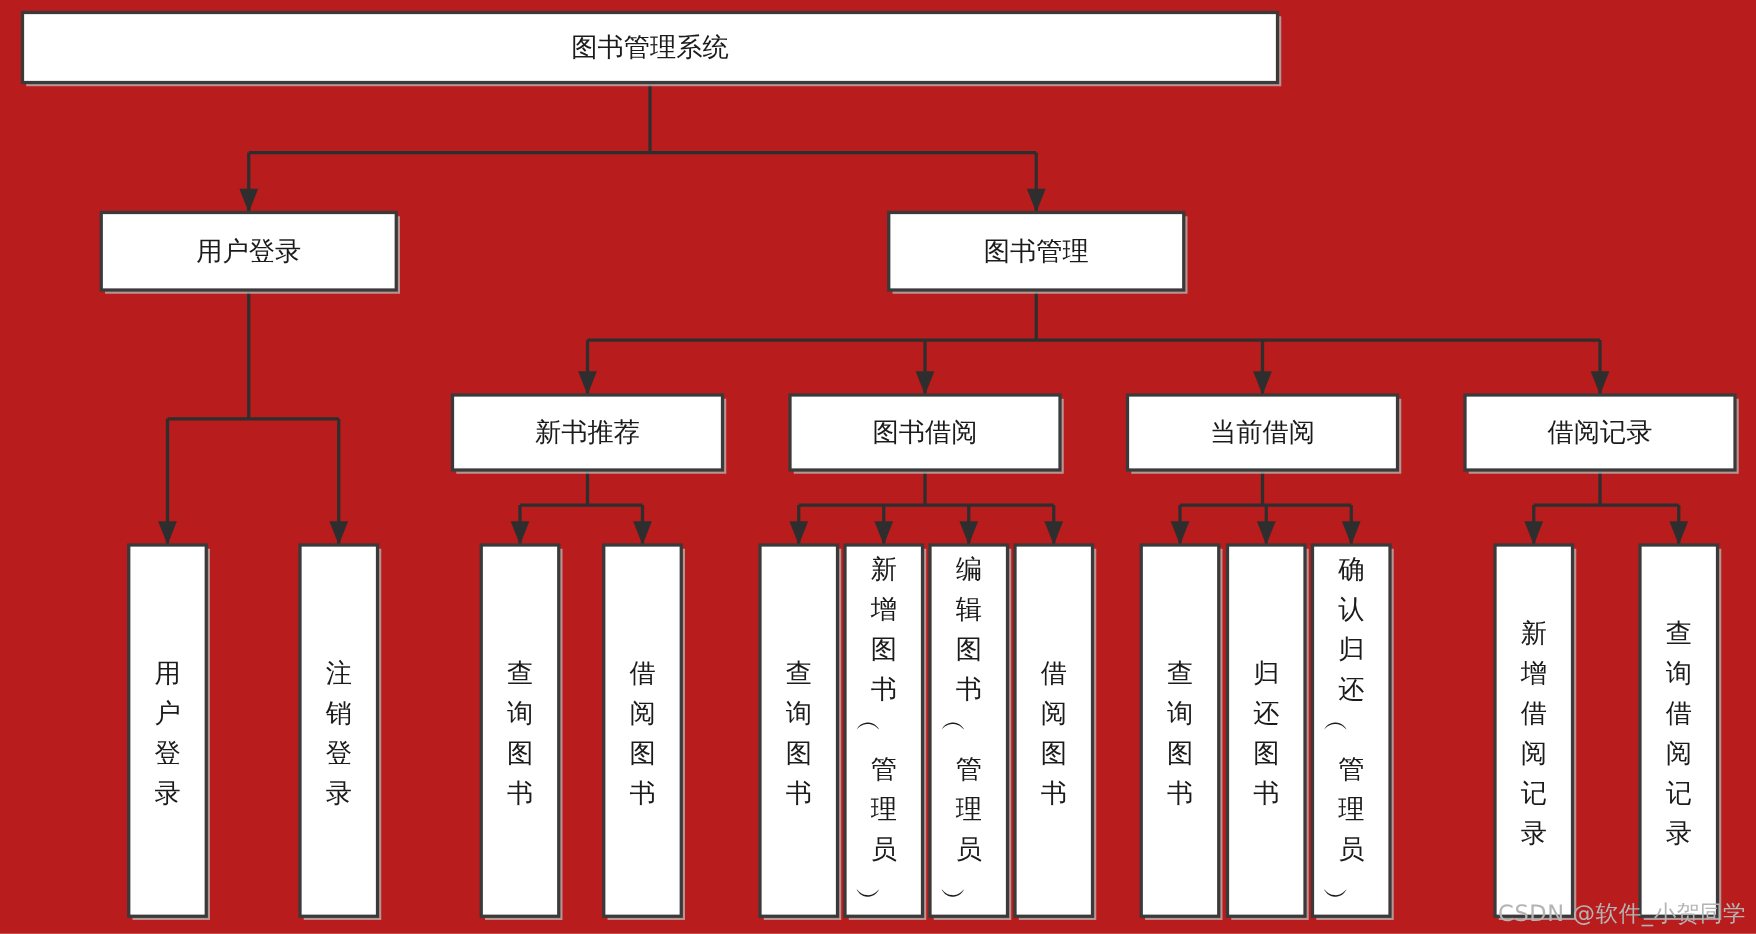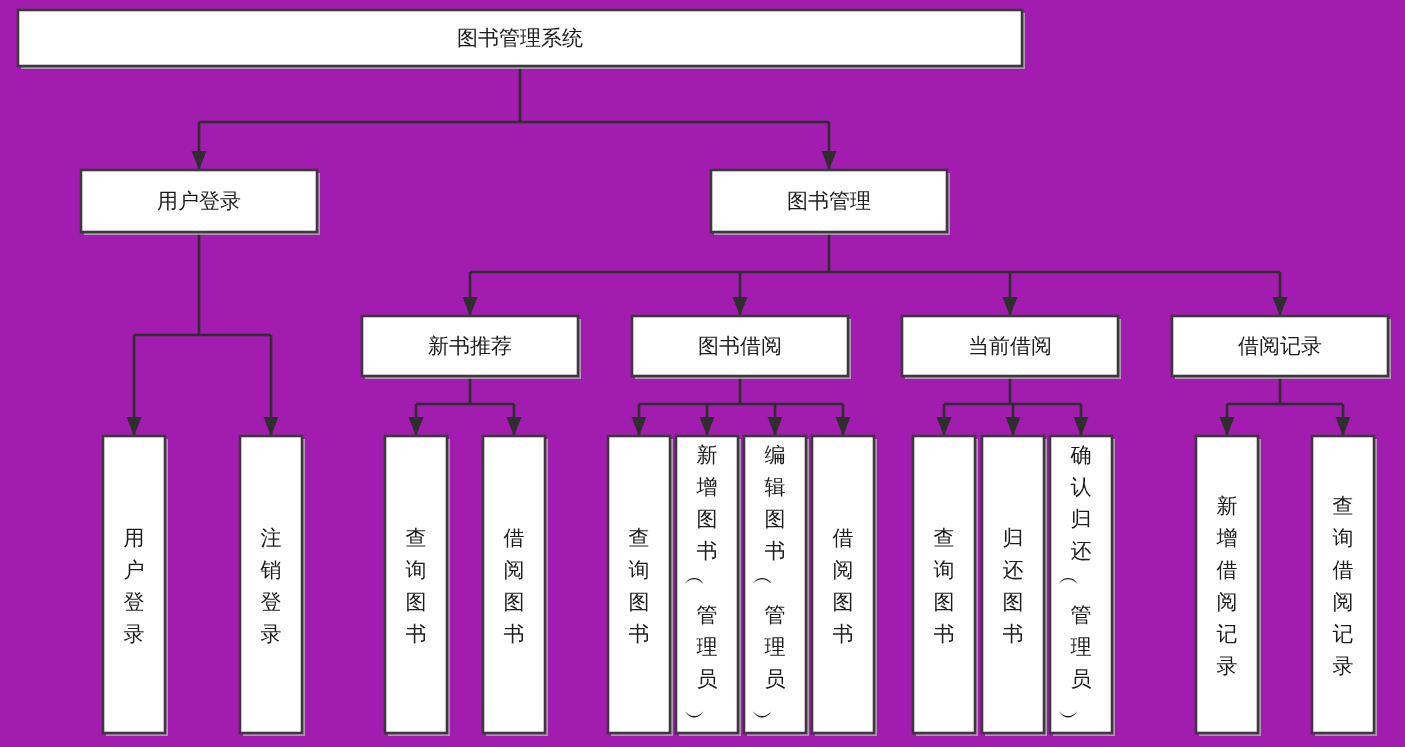--- a/index.html
+++ b/index.html
@@ -10,21 +10,21 @@
   body {
     width: 1405px;
     height: 747px;
     overflow: hidden;
     font-family: "DejaVu Sans", "Liberation Sans", sans-serif;
   }
   #diagram-root {
     position: relative;
     width: 1405px;
     height: 747px;
-    background: #a21caf;
+    background: #b91c1c;
   }
   svg.flow {
     position: absolute;
     top: 0;
     left: 0;
     width: 1405px;
     height: 747px;
   }
   .node-box {
     fill: #ffffff;
@@ -240,13 +240,14 @@
           <rect x="1196" y="436" width="62" height="297" class="node-box"></rect>
           <text x="1227" class="node-label-v"><tspan x="1227" y="513.46">新</tspan><tspan x="1227" y="545.46">增</tspan><tspan x="1227" y="577.46">借</tspan><tspan x="1227" y="609.46">阅</tspan><tspan x="1227" y="641.46">记</tspan><tspan x="1227" y="673.46">录</tspan></text>
         </g>
         <g>
           <rect x="1315" y="439" width="62" height="297" class="node-box-shadow"></rect>
           <rect x="1312" y="436" width="62" height="297" class="node-box"></rect>
           <text x="1343" class="node-label-v"><tspan x="1343" y="513.46">查</tspan><tspan x="1343" y="545.46">询</tspan><tspan x="1343" y="577.46">借</tspan><tspan x="1343" y="609.46">阅</tspan><tspan x="1343" y="641.46">记</tspan><tspan x="1343" y="673.46">录</tspan></text>
         </g>
       </g>
   </svg>
+  <div class="watermark-text">CSDN @软件_小贺同学</div>
 </div>
 
 </body></html>

